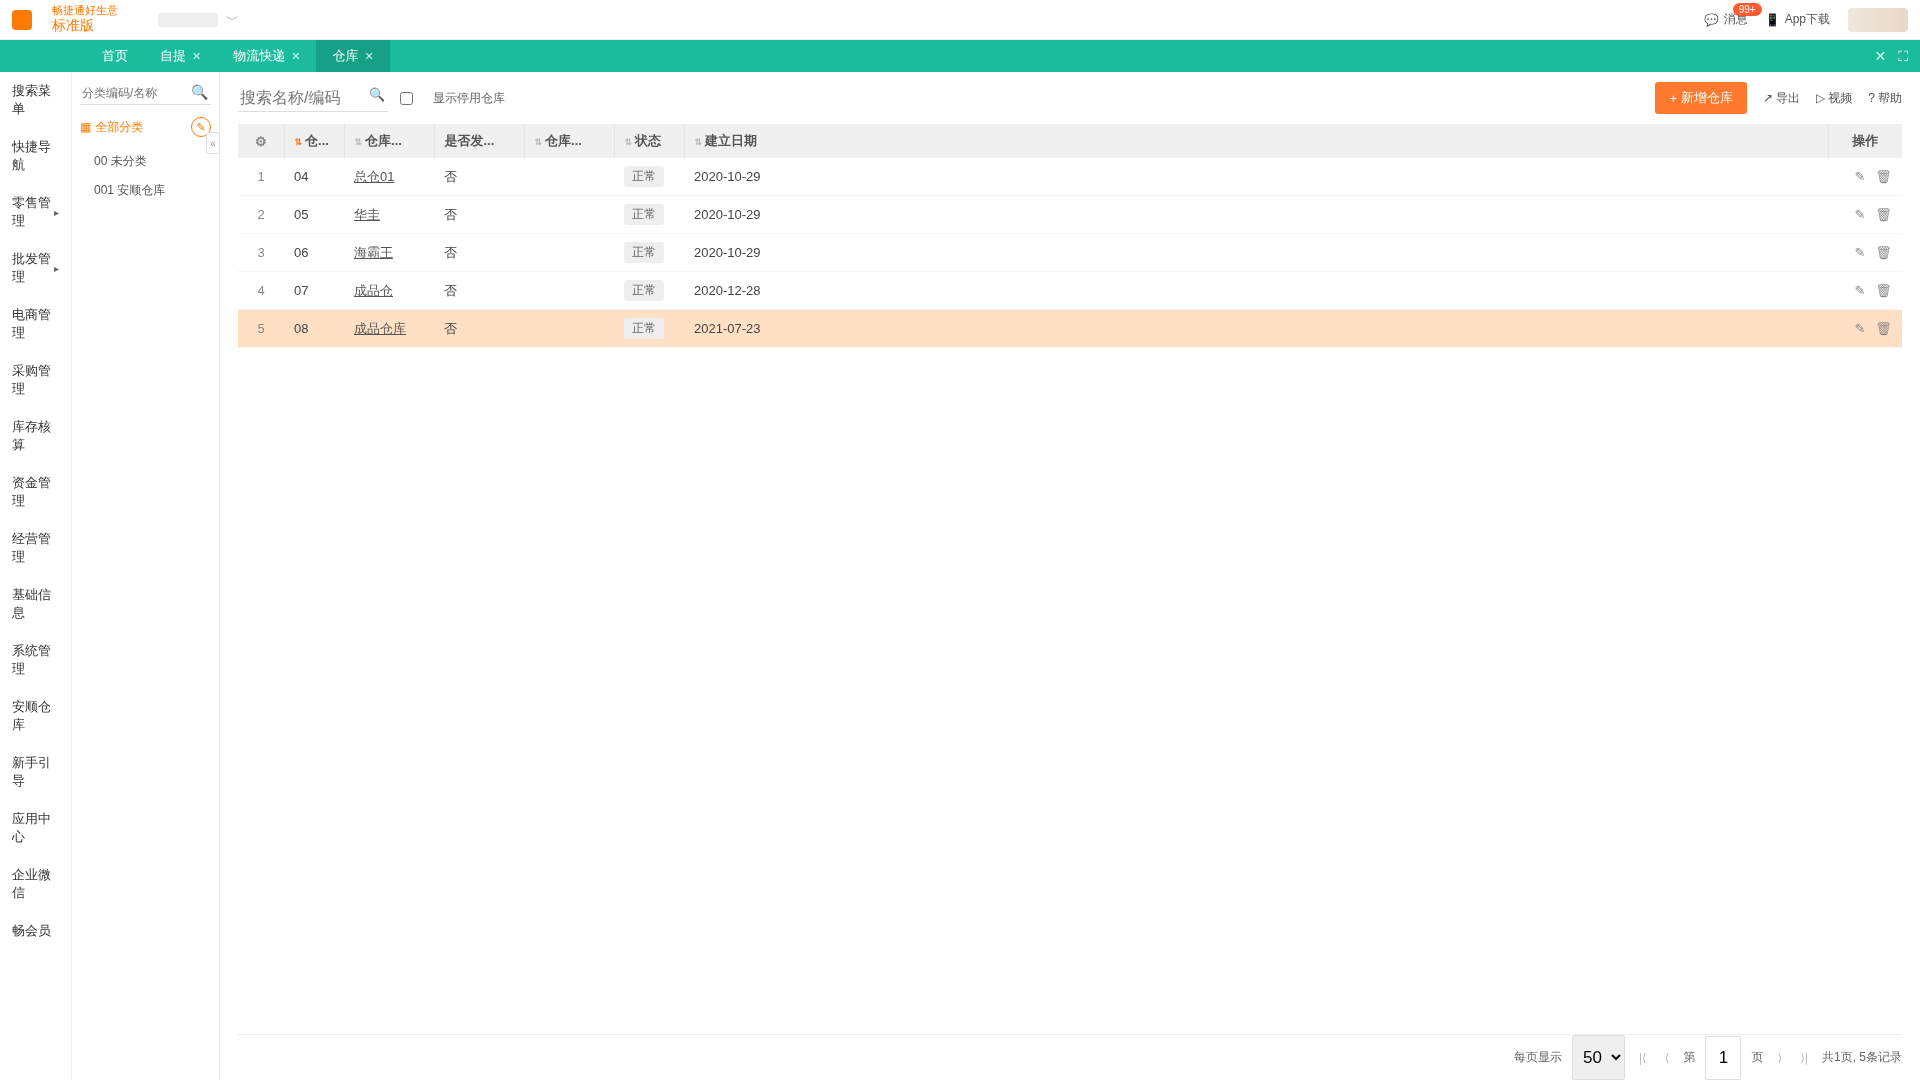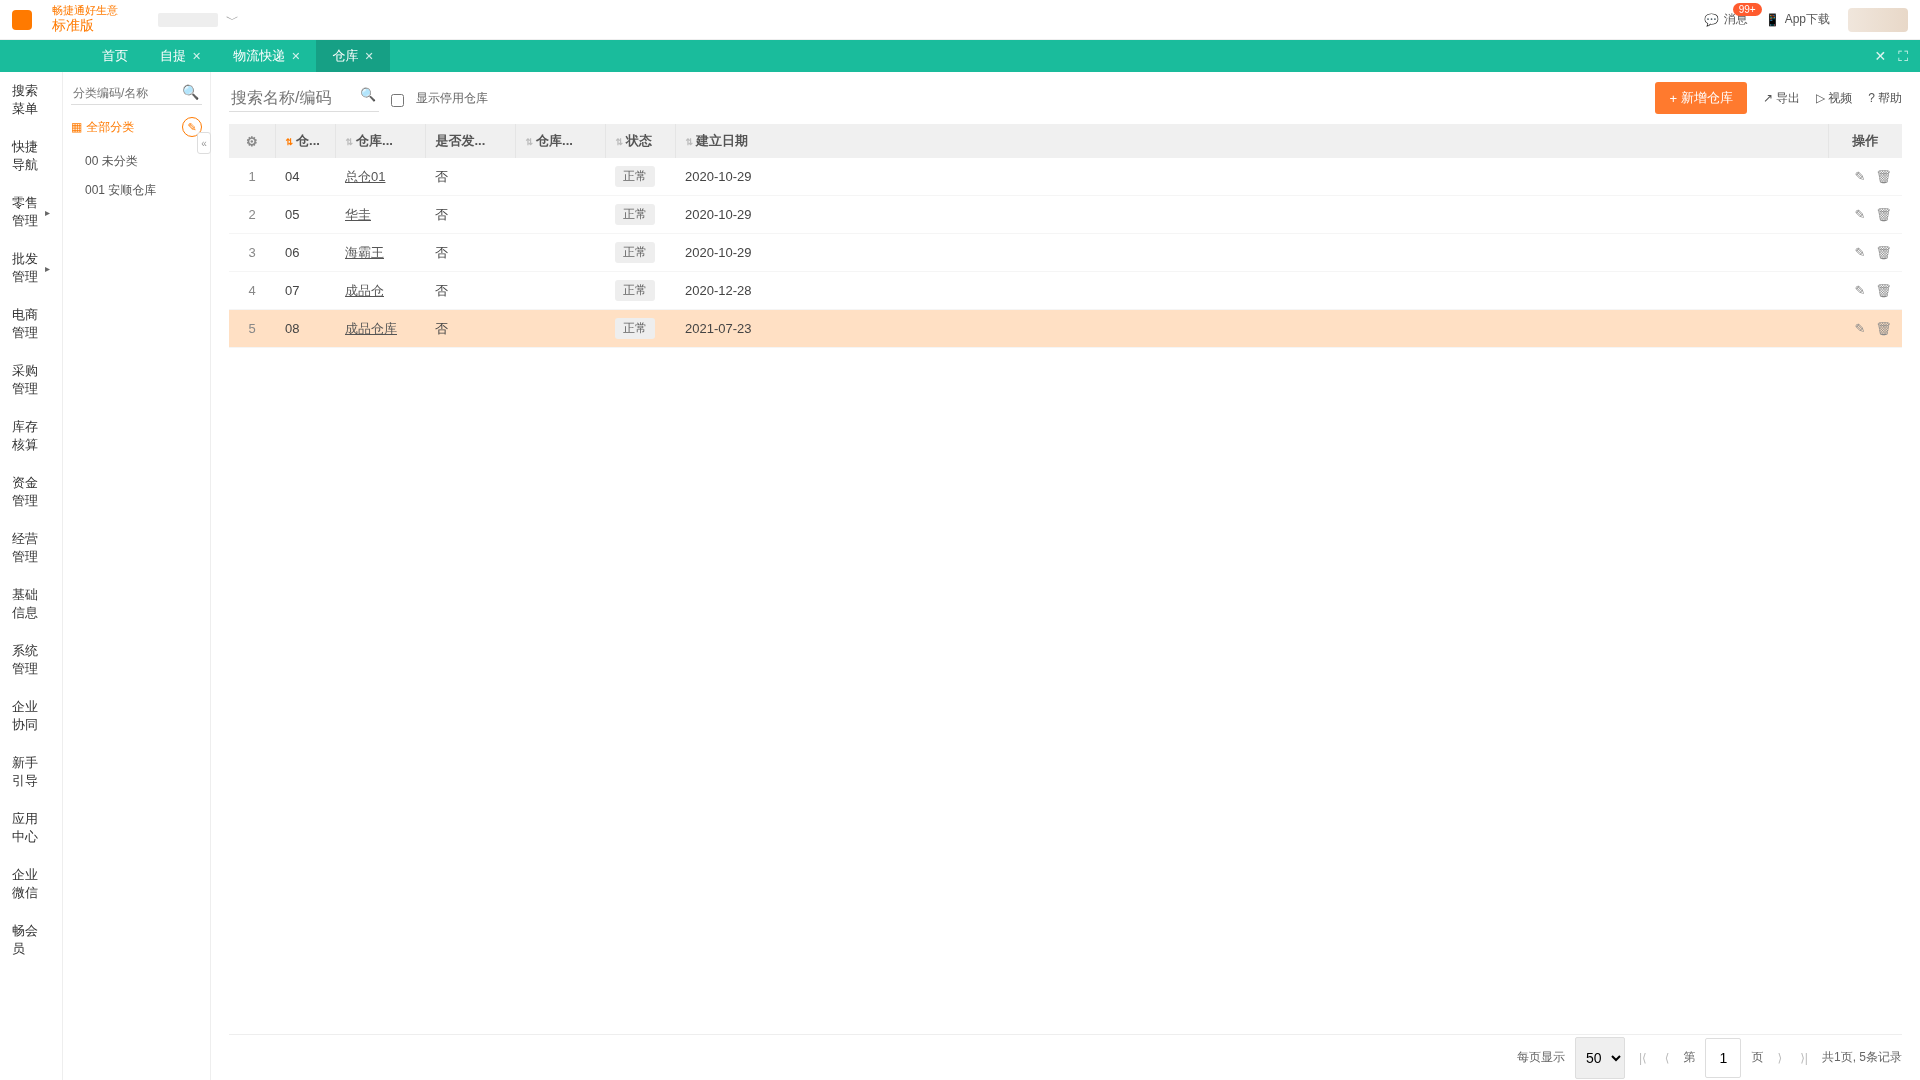--- a/index.html
+++ b/index.html
@@ -23,42 +23,42 @@
 .tab { padding: 0 16px; height: 32px; display: flex; align-items: center; color: #fff; font-size: 13px; cursor: pointer; gap: 6px;}
 .tab.active { background: #16a085; }
 .tab-close { font-size: 11px; opacity: 0.8; }
 .tabs-right { margin-left: auto; display: flex; align-items: center; gap: 12px; padding-right: 12px; color: #fff;}
 .tabs-right span { cursor: pointer; opacity: 0.85; font-size: 14px;}
 
 
 .layout { display: flex; height: calc(100vh - 72px); }
 
 
-.sidebar-main { width: 63px; background: #fff; border-right: 1px solid #eee; overflow-y: auto;}
+.sidebar-main { width: 72px; background: #fff; border-right: 1px solid #eee; overflow-y: auto;}
 .nav-item { padding: 10px 12px; font-size: 13px; color: #333; cursor: pointer; display: flex; align-items: center; justify-content: space-between; }
 .nav-caret { font-size: 10px; color: #666; }
 
 
 .sidebar-cat { width: 148px; border-right: 1px solid #eee; padding: 10px 8px; position: relative;}
 .cat-search { position: relative; margin-bottom: 12px; }
 .cat-search input { width: 100%; border: none; border-bottom: 1px solid #ddd; padding: 4px 20px 4px 2px; font-size: 12px; outline: none;}
 .cat-search-icon { position: absolute; right: 2px; top: 2px; color: #ff7a00; font-size: 14px;}
 .cat-header { display: flex; align-items: center; justify-content: space-between; margin-bottom: 10px; }
 .cat-all { color: #ff7a00; font-size: 12px; display: flex; align-items: center; gap: 4px;}
 .cat-edit { width: 20px; height: 20px; border: 1px solid #ff7a00; border-radius: 50%; display: flex; align-items: center; justify-content: center; color: #ff7a00; font-size: 11px; cursor: pointer;}
 .cat-item { padding: 6px 4px 6px 14px; font-size: 12px; color: #555; cursor: pointer;}
 .collapse-handle { position: absolute; right: -1px; top: 60px; width: 14px; height: 22px; border: 1px solid #ddd; border-radius: 3px; background: #fff; display: flex; align-items: center; justify-content: center; color: #999; font-size: 10px; cursor: pointer;}
 
 
 .content { flex: 1; display: flex; flex-direction: column; padding: 0 0 0 0; }
 .toolbar { height: 52px; display: flex; align-items: center; padding: 0 18px; gap: 12px; }
 .toolbar-search { position: relative; width: 150px; }
 .toolbar-search input { width: 100%; border: none; border-bottom: 1px solid #ddd; padding: 4px 20px 4px 2px; font-size: 16px; outline: none; }
 .toolbar-search-icon { position: absolute; right: 2px; top: 2px; color: #ff7a00; font-size: 13px;}
-.checkbox-wrap { display: flex; align-items: flex-end; gap: 12px; font-size: 12px; color: #666;}
+.checkbox-wrap { display: flex; align-items: center; gap: 20px; font-size: 12px; color: #666;}
 .checkbox-wrap input { margin: 0;}
 .toolbar-right { margin-left: auto; display: flex; align-items: center; gap: 16px; }
 .btn-primary { background: #ff7a2e; color: #fff; border: none; padding: 7px 14px; border-radius: 3px; font-size: 13px; cursor: pointer; display: flex; align-items: center; gap: 4px;}
 .link-btn { color: #555; font-size: 12px; cursor: pointer; display: flex; align-items: center; gap: 3px;}
 
 
 .table-wrap { flex: 1; overflow: auto; padding: 0 18px;}
 table { width: 100%; border-collapse: collapse; }
 thead th { background: #f0f0f0; color: #555; font-weight: 600; text-align: left; padding: 8px 10px; font-size: 13px; border-right: 1px solid #e5e5e5; position: relative;}
 thead th:last-child { border-right: none; text-align: center;}
@@ -74,21 +74,21 @@
 .col-ops { width: 74px; text-align: right;}
 .link-cell { color: #555; text-decoration: underline; cursor: pointer;}
 .status-tag { background: #eee; color: #666; padding: 2px 8px; border-radius: 3px; font-size: 12px; display: inline-block;}
 .op-icons { display: flex; gap: 10px; justify-content: flex-end; color: #888;}
 .op-icons span { cursor: pointer; }
 .sort-caret { color: #bbb; font-size: 9px; margin-right: 3px; display:inline-block;}
 .gear { color: #888;}
 
 
 .pager { height: 46px; border-top: 1px solid #eee; margin: 0 18px; display: flex; align-items: center; justify-content: flex-end; gap: 10px; font-size: 12px; color: #666;}
-.pager select, .pager input { border: 1px solid #ddd; padding: 11px 6px; font-size: 14px; border-radius: 2px;}
+.pager select, .pager input { border: 1px solid #ddd; padding: 11px 6px; font-size: 17px; border-radius: 2px;}
 .pager input { width: 36px; text-align: center;}
 .pager-nav { color: #bbb; cursor: pointer; padding: 0 4px;}
 </style>
 </head>
 <body>
 
 <div class="top-header">
   <div class="logo-area">
     <div class="logo-icon"></div>
     <div>
@@ -171,21 +171,21 @@
       <div class="nav-item">
         <span>经营管理</span>
       </div>
       <div class="nav-item">
         <span>基础信息</span>
       </div>
       <div class="nav-item">
         <span>系统管理</span>
       </div>
       <div class="nav-item">
-        <span>企业协同</span>
+        <span>安顺仓库</span>
       </div>
       <div class="nav-item">
         <span>新手引导</span>
       </div>
       <div class="nav-item">
         <span>应用中心</span>
       </div>
       <div class="nav-item">
         <span>企业微信</span>
       </div>

